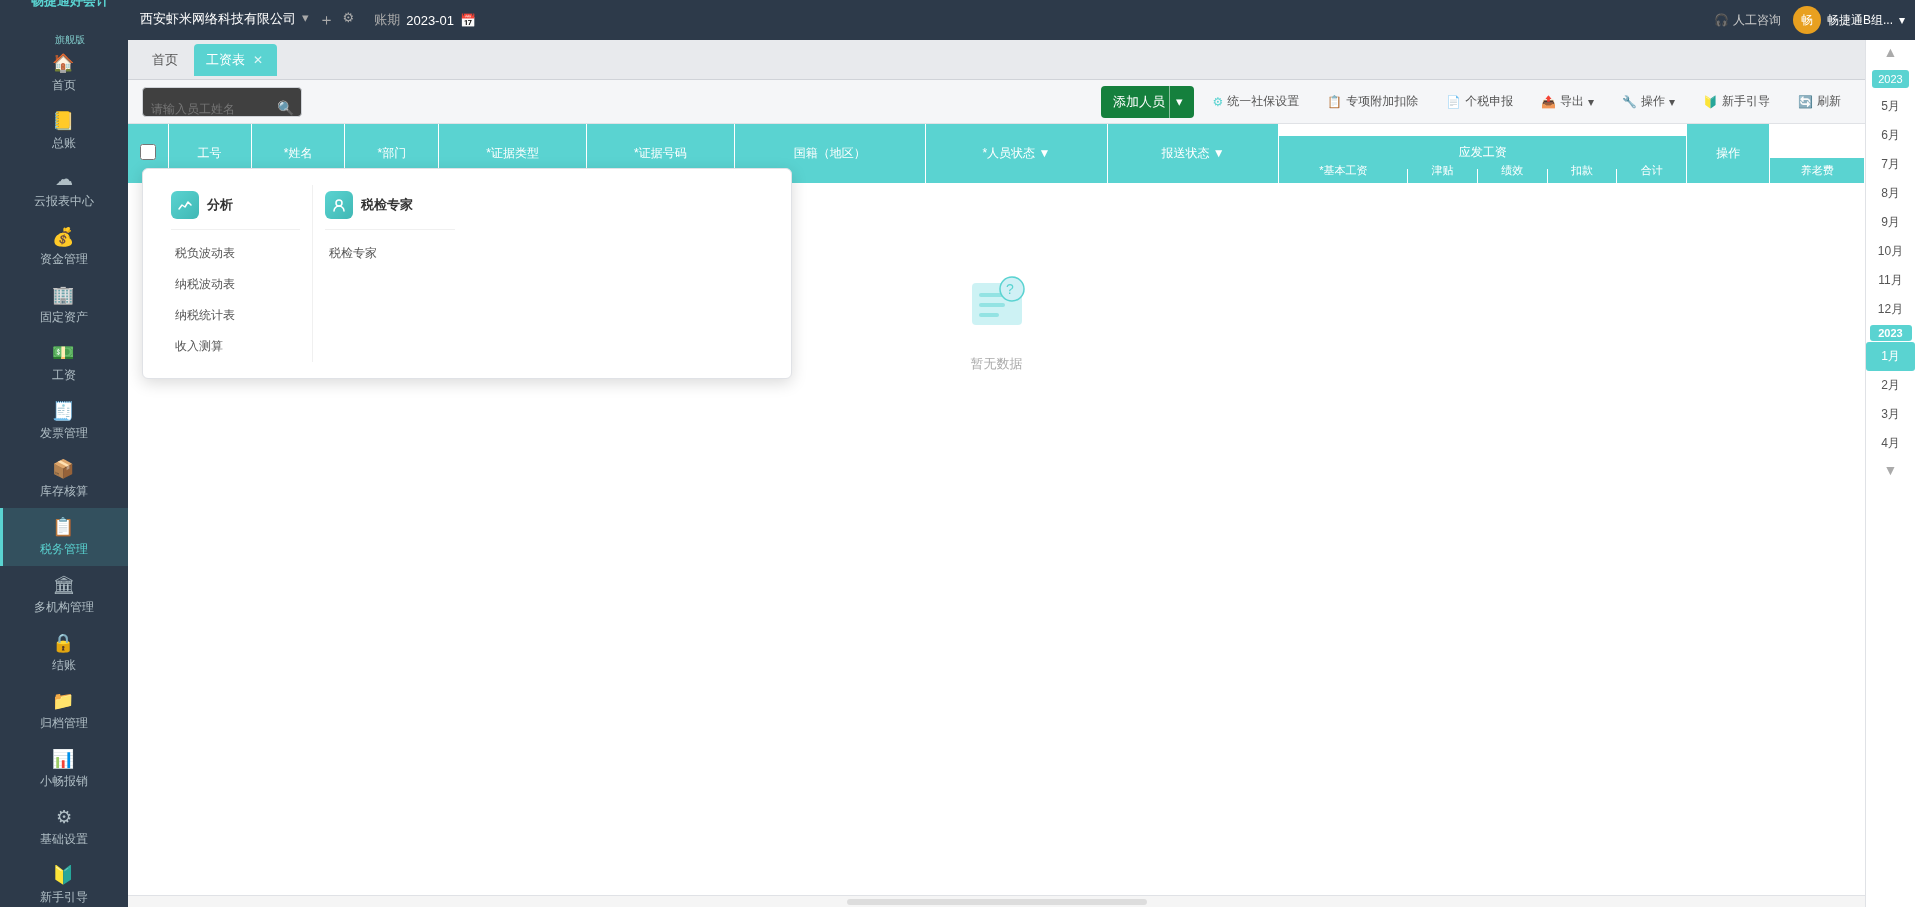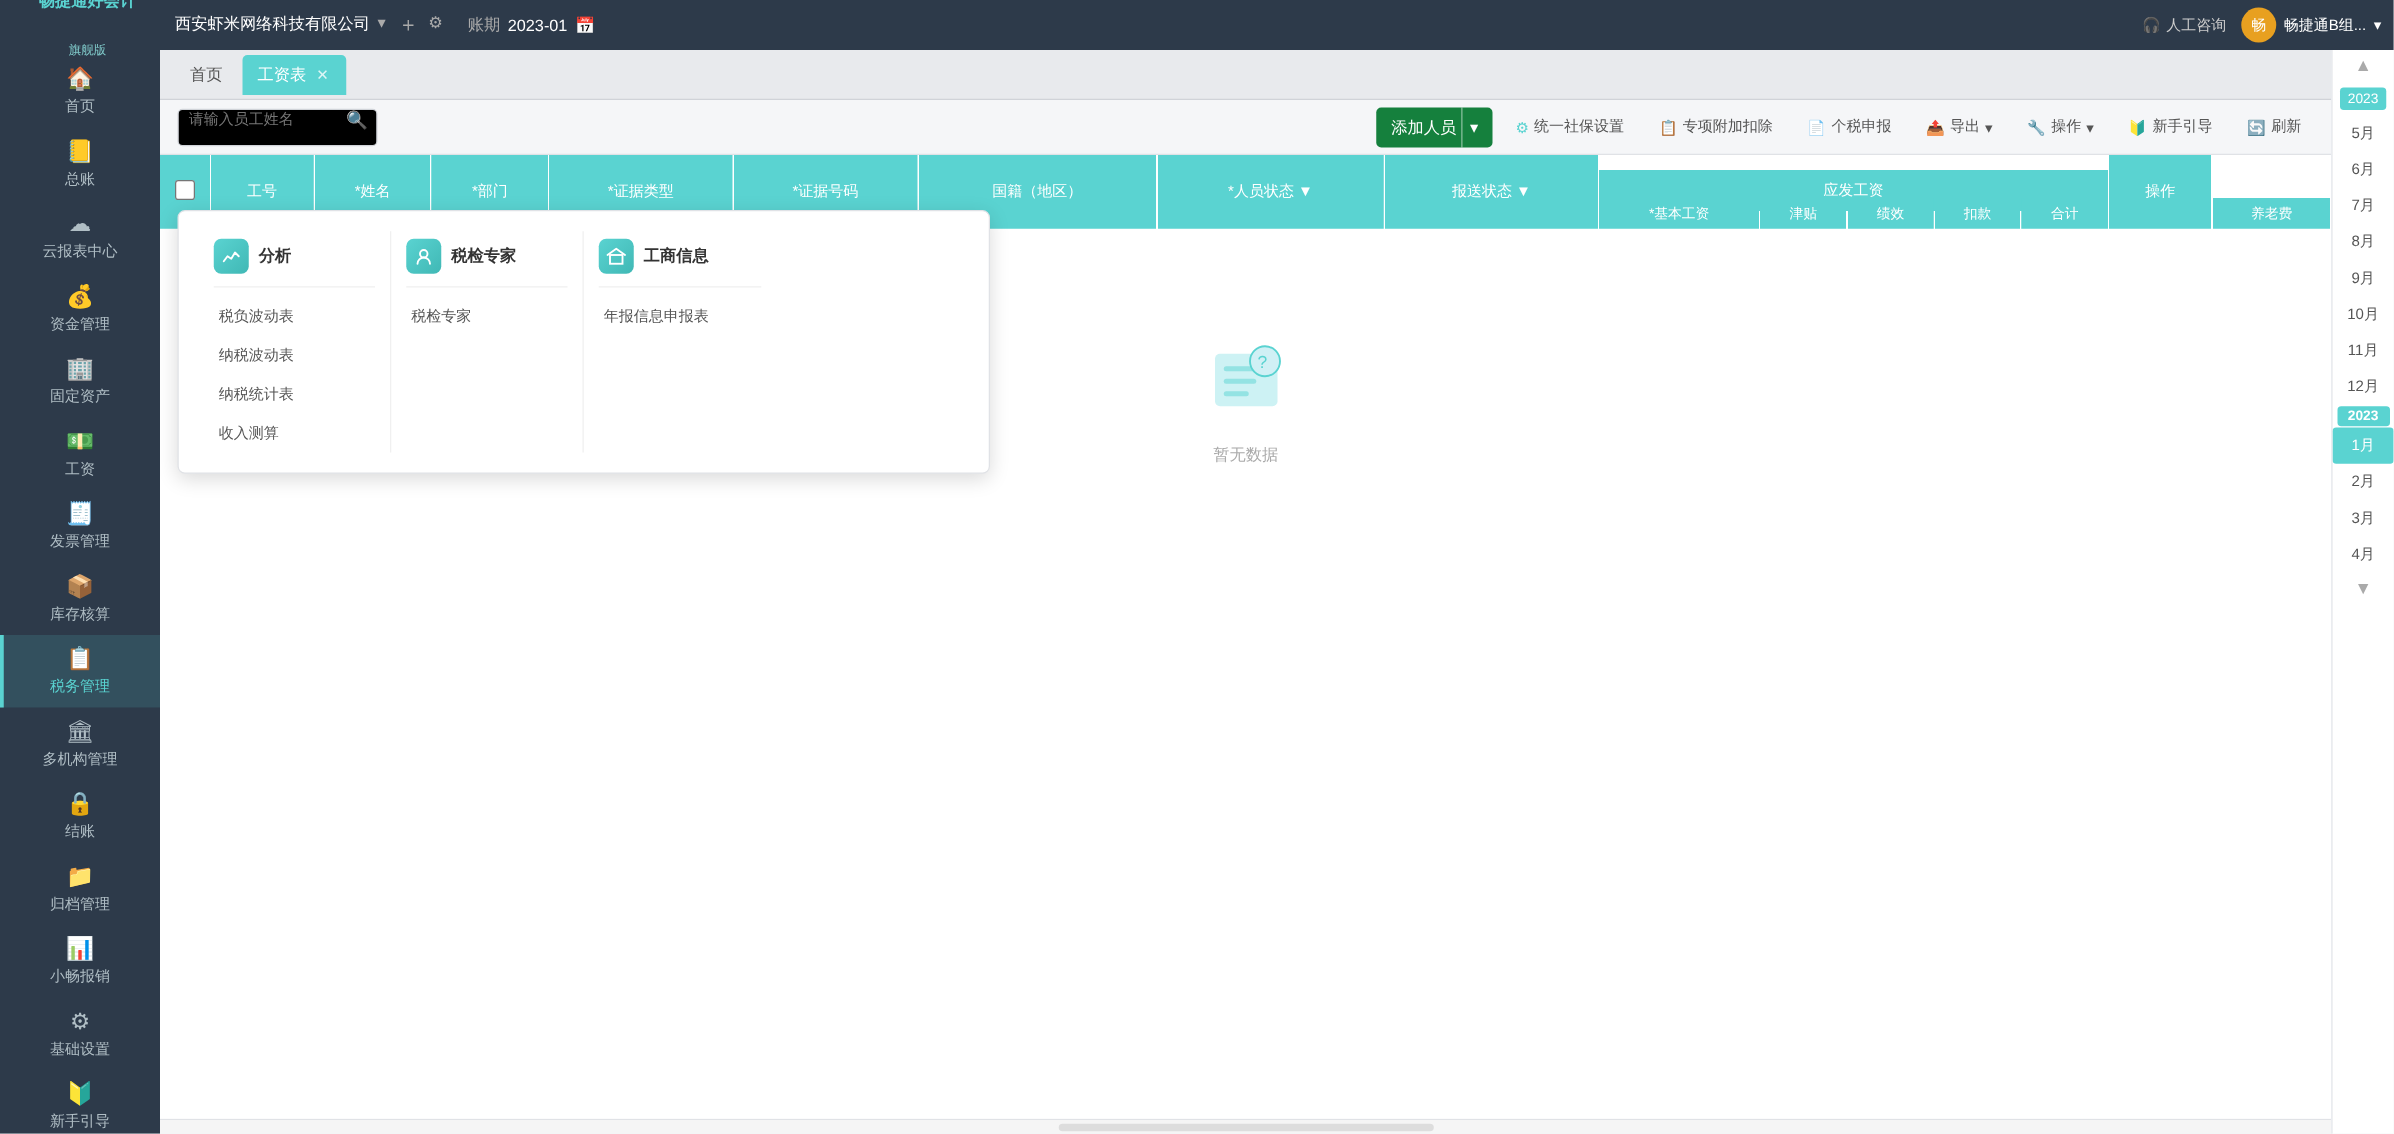--- a/index.html
+++ b/index.html
@@ -200,22 +200,22 @@
       height: 44px;
       background: #f5f6f8;
       display: flex;
       align-items: center;
       padding: 0 14px;
       gap: 8px;
       border-bottom: 1px solid #e0e2e6;
     }
     .search-input-wrap {
       display: flex;
-      align-items: flex-start;
-      background: #000000;
+      align-items: flex-end;
+      background: #404040;
       border: 1px solid #d0d3d8;
       border-radius: 4px;
       padding: 0 8px;
       height: 30px;
       width: 160px;
       gap: 6px;
     }
     .search-input-wrap input {
       border: none;
       outline: none;
@@ -665,32 +665,20 @@
               <svg width="16" height="16" viewBox="0 0 16 16" fill="none">
                 <circle cx="8" cy="6" r="3" stroke="#fff" stroke-width="1.5"></circle>
                 <path d="M3 14c0-2.761 2.239-5 5-5s5 2.239 5 5" stroke="#fff" stroke-width="1.5" stroke-linecap="round"></path>
               </svg>
             </div>
             <span>税检专家</span>
           </div>
           <div class="dropdown-item">税检专家</div>
         </div>
 
-        <div class="dropdown-section">
-          <div class="dropdown-section-header">
-            <div class="section-icon">
-              <svg width="16" height="16" viewBox="0 0 16 16" fill="none">
-                <rect x="3" y="7" width="10" height="7" stroke="#fff" stroke-width="1.5"></rect>
-                <path d="M1 7l7-5 7 5" stroke="#fff" stroke-width="1.5" stroke-linecap="round" stroke-linejoin="round"></path>
-              </svg>
-            </div>
-            <span>工商信息</span>
-          </div>
-          <div class="dropdown-item">年报信息申报表</div>
-        </div>
       </div>
 
     </div>
 
     <div class="scrollbar-hint">
       <div class="scrollbar-track"></div>
     </div>
 
   </div>
 

